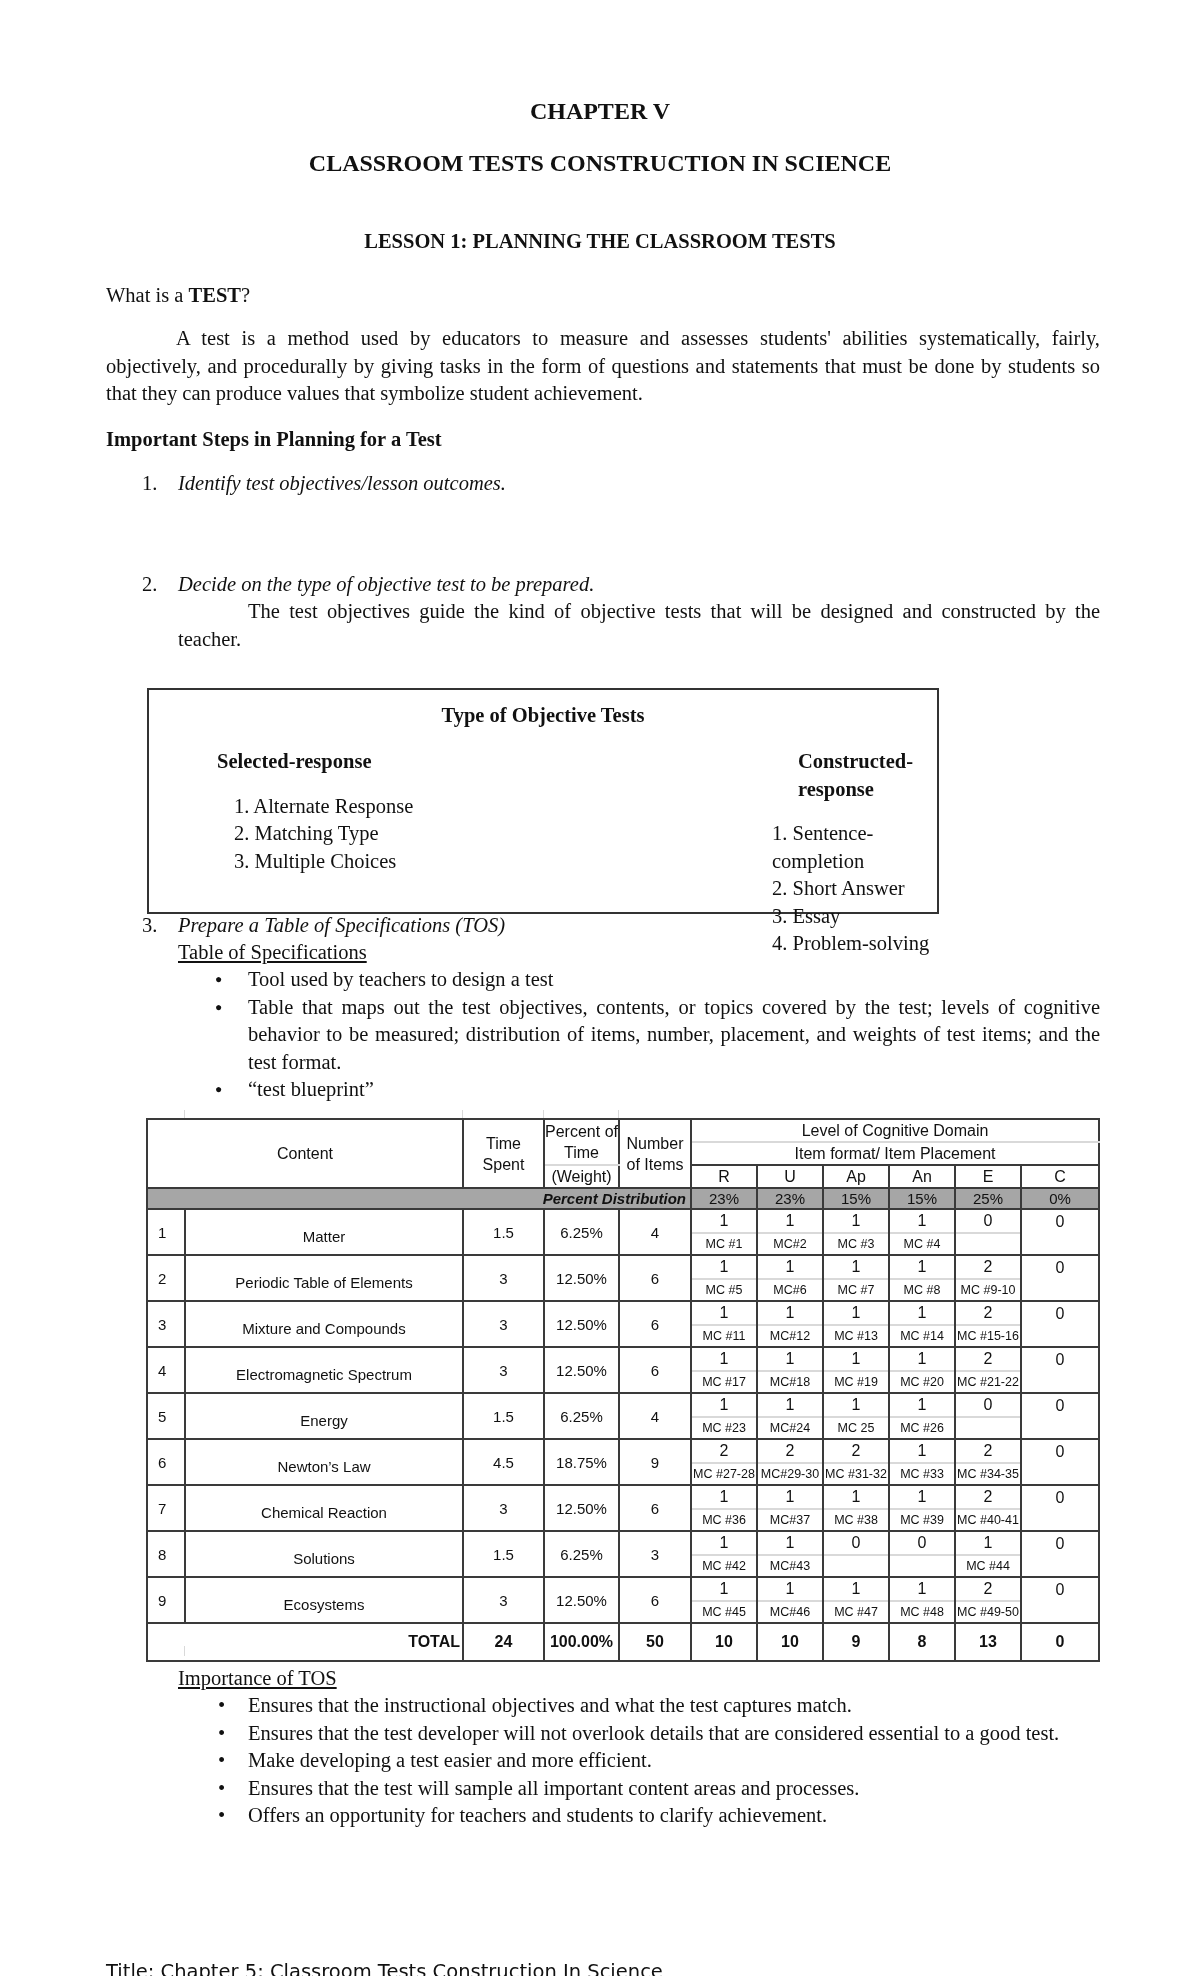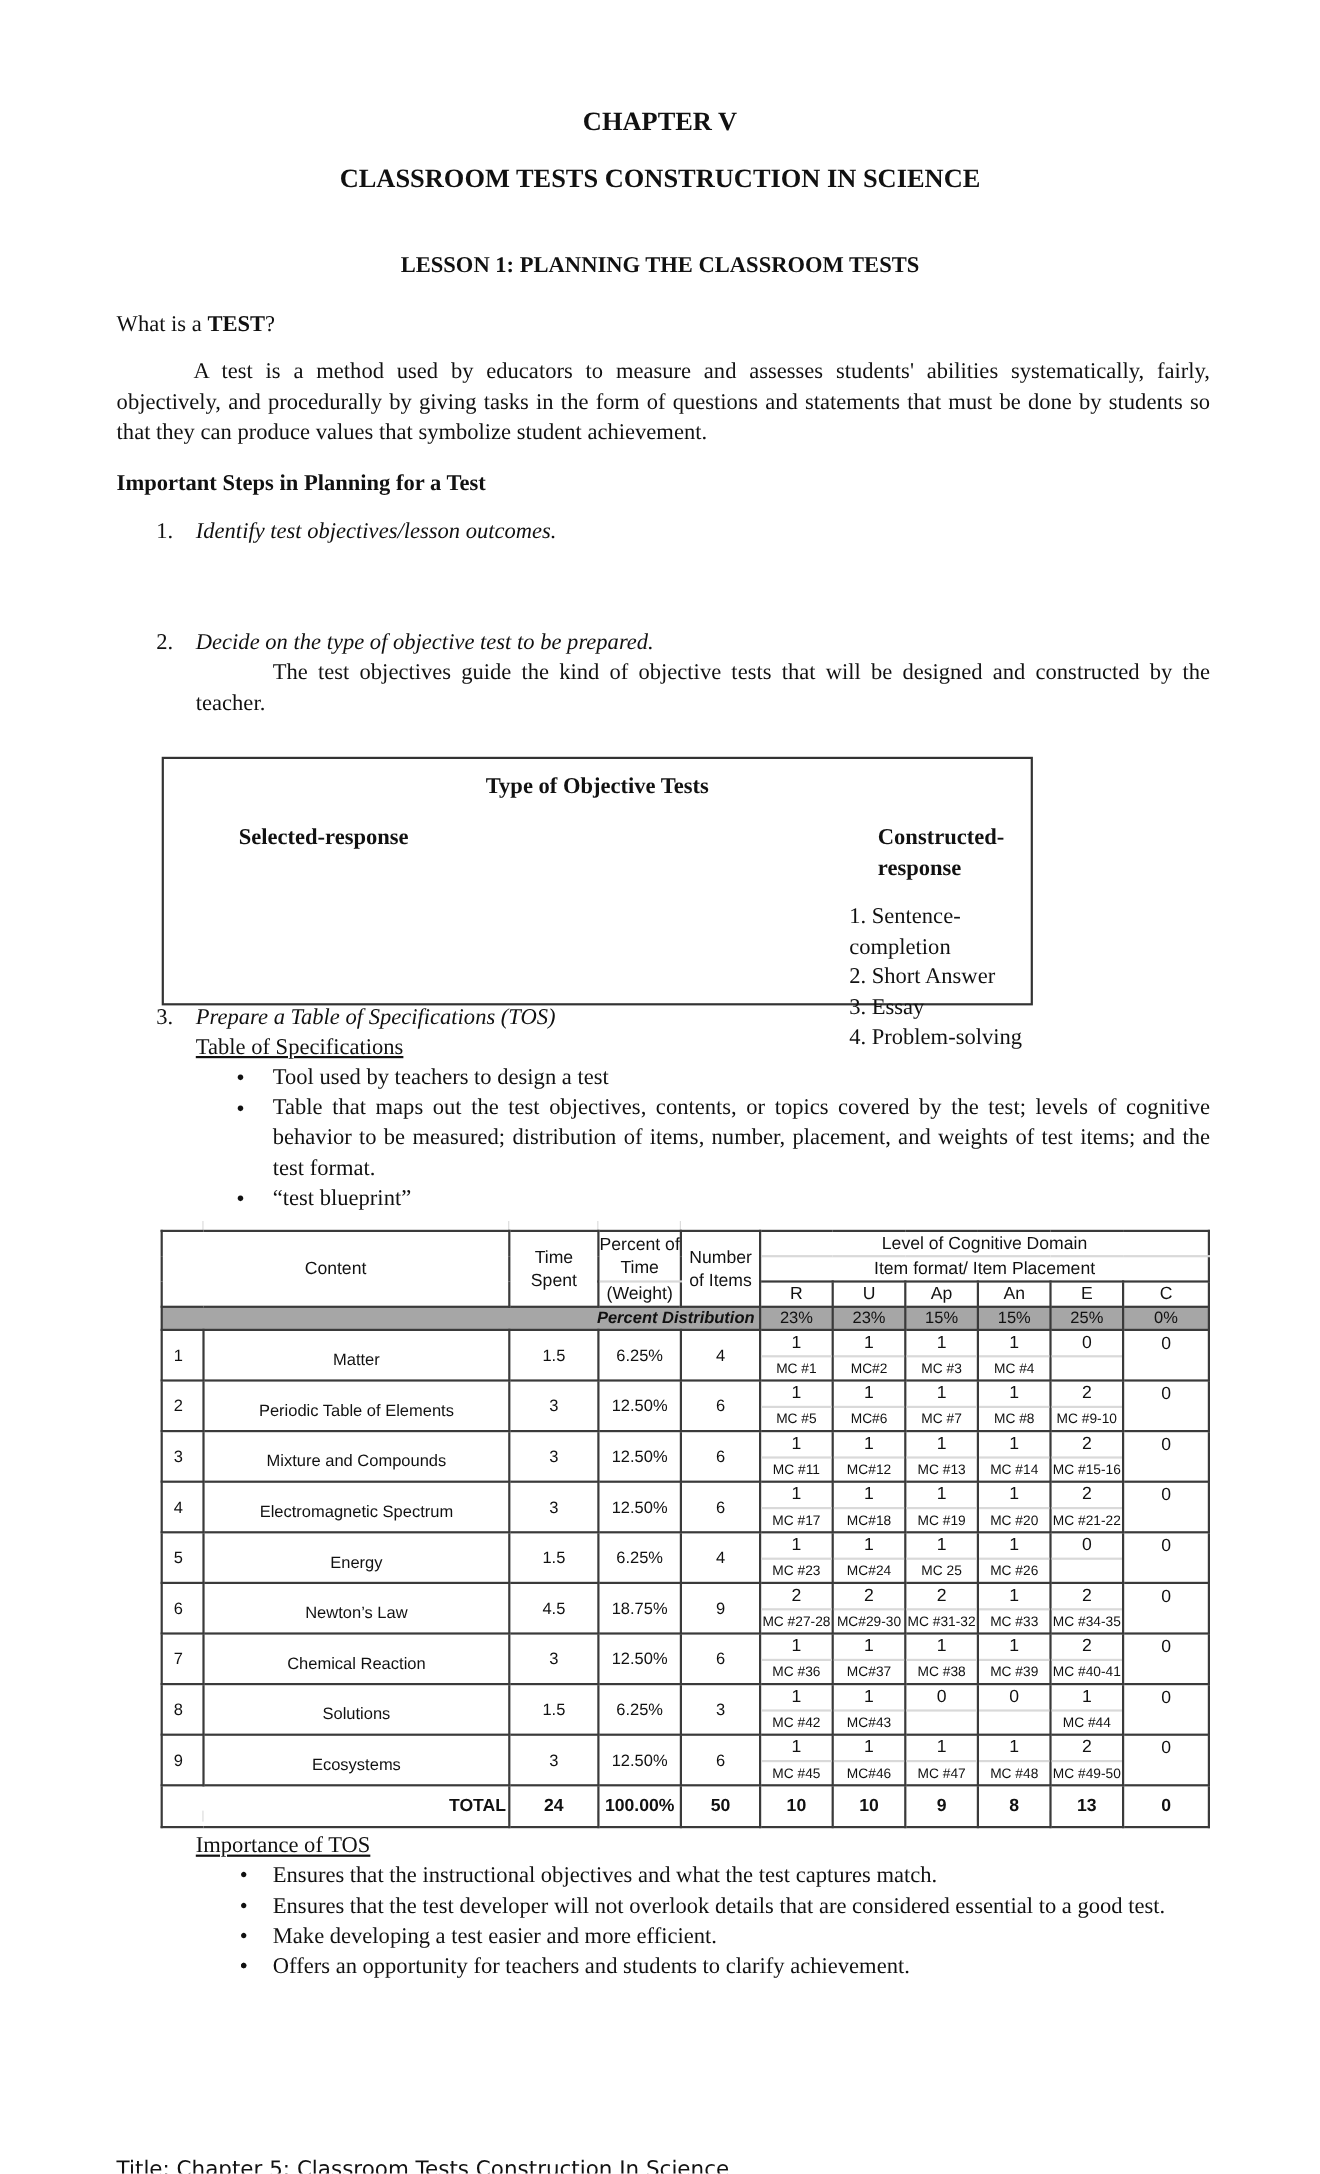--- a/index.html
+++ b/index.html
@@ -89,20 +89,25 @@
   <div class="abs serif txt step1-title">Identify test objectives/lesson outcomes.</div>
 
   <div class="abs serif txt step-num step2-num">2.</div>
   <div class="abs serif txt step2-title">Decide on the type of objective test to be prepared.</div>
   <div class="abs serif txt step2-body indent">The test objectives guide the kind of objective tests that will be designed and constructed by the teacher.</div>
 
   <div class="abs box serif txt">
     <div class="abs box-title">Type of Objective Tests</div>
     <div class="abs box-col-left">
       <div class="box-col-h" style="margin-left:-17px">Selected-response</div>
+      <div class="box-list">
+        <div>1. Alternate Response</div>
+        <div>2. Matching Type</div>
+        <div>3. Multiple Choices</div>
+      </div>
     </div>
     <div class="abs box-col-right">
       <div class="box-col-h" style="margin-left:18px">Constructed-response</div>
       <div class="box-list" style="margin-left:-8px">
         <div>1. Sentence-completion</div>
         <div>2. Short Answer</div>
         <div>3. Essay</div>
         <div>4. Problem-solving</div>
       </div>
     </div>
@@ -591,21 +596,21 @@
       </tr>
     </tbody>
       </table>
   </div>
 
   <div class="abs serif txt importance-heading">Importance of TOS</div>
   <div class="abs serif txt bullets imp-bullets" id="imp-list">
       <div class="bullet" style="text-align: justify;"><span class="dot">•</span><span>Ensures that the instructional objectives and what the test captures match.</span></div>
       <div class="bullet" style="text-align: justify;"><span class="dot">•</span><span>Ensures that the test developer will not overlook details that are considered essential to a good test.</span></div>
       <div class="bullet" style="text-align: justify;"><span class="dot">•</span><span>Make developing a test easier and more efficient.</span></div>
-      <div class="bullet" style="text-align: justify;"><span class="dot">•</span></div>
+      <div class="bullet" style="text-align: justify;"><span class="dot">•</span><span>Ensures that the test will sample all important content areas and processes.</span></div>
       <div class="bullet" style="text-align: justify;"><span class="dot">•</span><span>Offers an opportunity for teachers and students to clarify achievement.</span></div>
     </div>
 
   <div class="abs sans footer">
     <div>Title: Chapter 5: Classroom Tests Construction In Science</div>
     <div>Prepared By: Romblon, Jhon Rex A., Gerong, Archielyn T., Abejar, Kim R., Napoles, Mary Jane U.</div>
   </div>
 </div>
 
 </body></html>

